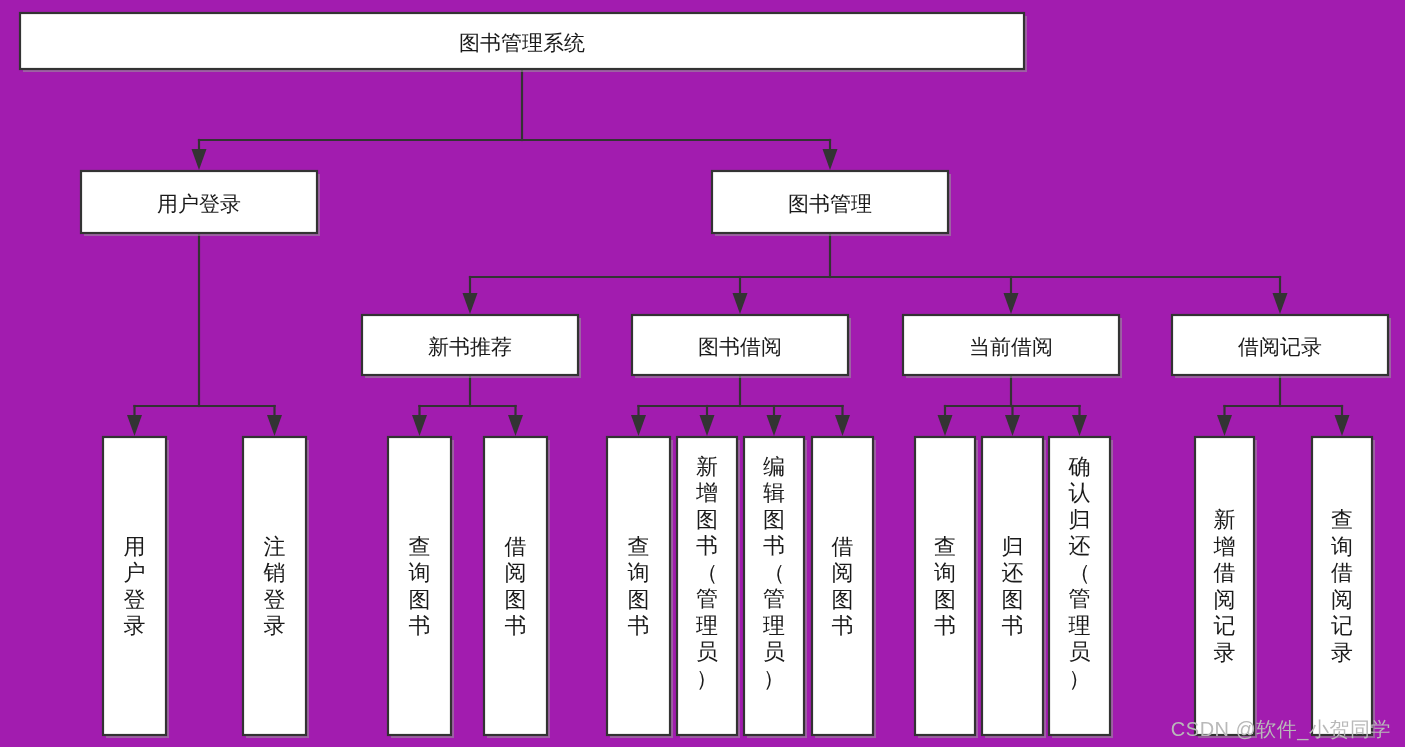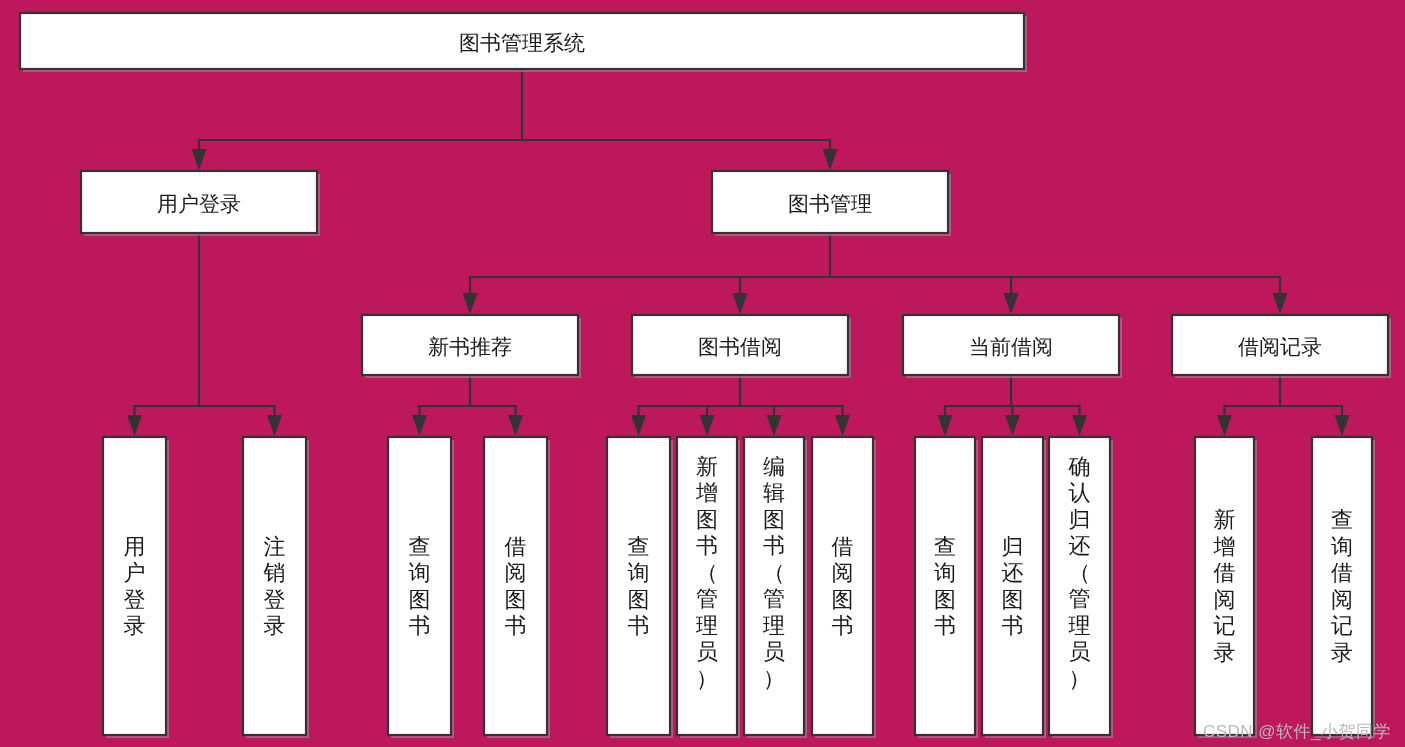--- a/index.html
+++ b/index.html
@@ -8,21 +8,21 @@
     padding: 0;
     background: #ffffff;
   }
   body {
     font-family: "Liberation Sans", "DejaVu Sans", sans-serif;
   }
   #diagram-root {
     position: relative;
     width: 1405px;
     height: 747px;
-    background: #be185d;
+    background: #a21caf;
     overflow: hidden;
   }
   svg#tree-svg {
     position: absolute;
     left: 0;
     top: 0;
     width: 1405px;
     height: 747px;
     display: block;
   }
@@ -55,21 +55,21 @@
   .node-label-vertical {
     fill: #1a1a1a;
     font-family: "Liberation Sans", "DejaVu Sans", sans-serif;
     text-anchor: middle;
   }
   .watermark {
     position: absolute;
     right: 14px;
     bottom: 4px;
     font-family: "Liberation Sans", "DejaVu Sans", sans-serif;
-    font-size: 17px;
+    font-size: 20px;
     color: #b9b9b9;
     letter-spacing: 0.5px;
     white-space: nowrap;
     user-select: none;
   }
 </style>
 </head>
 <body>
 
 <div id="diagram-root">

